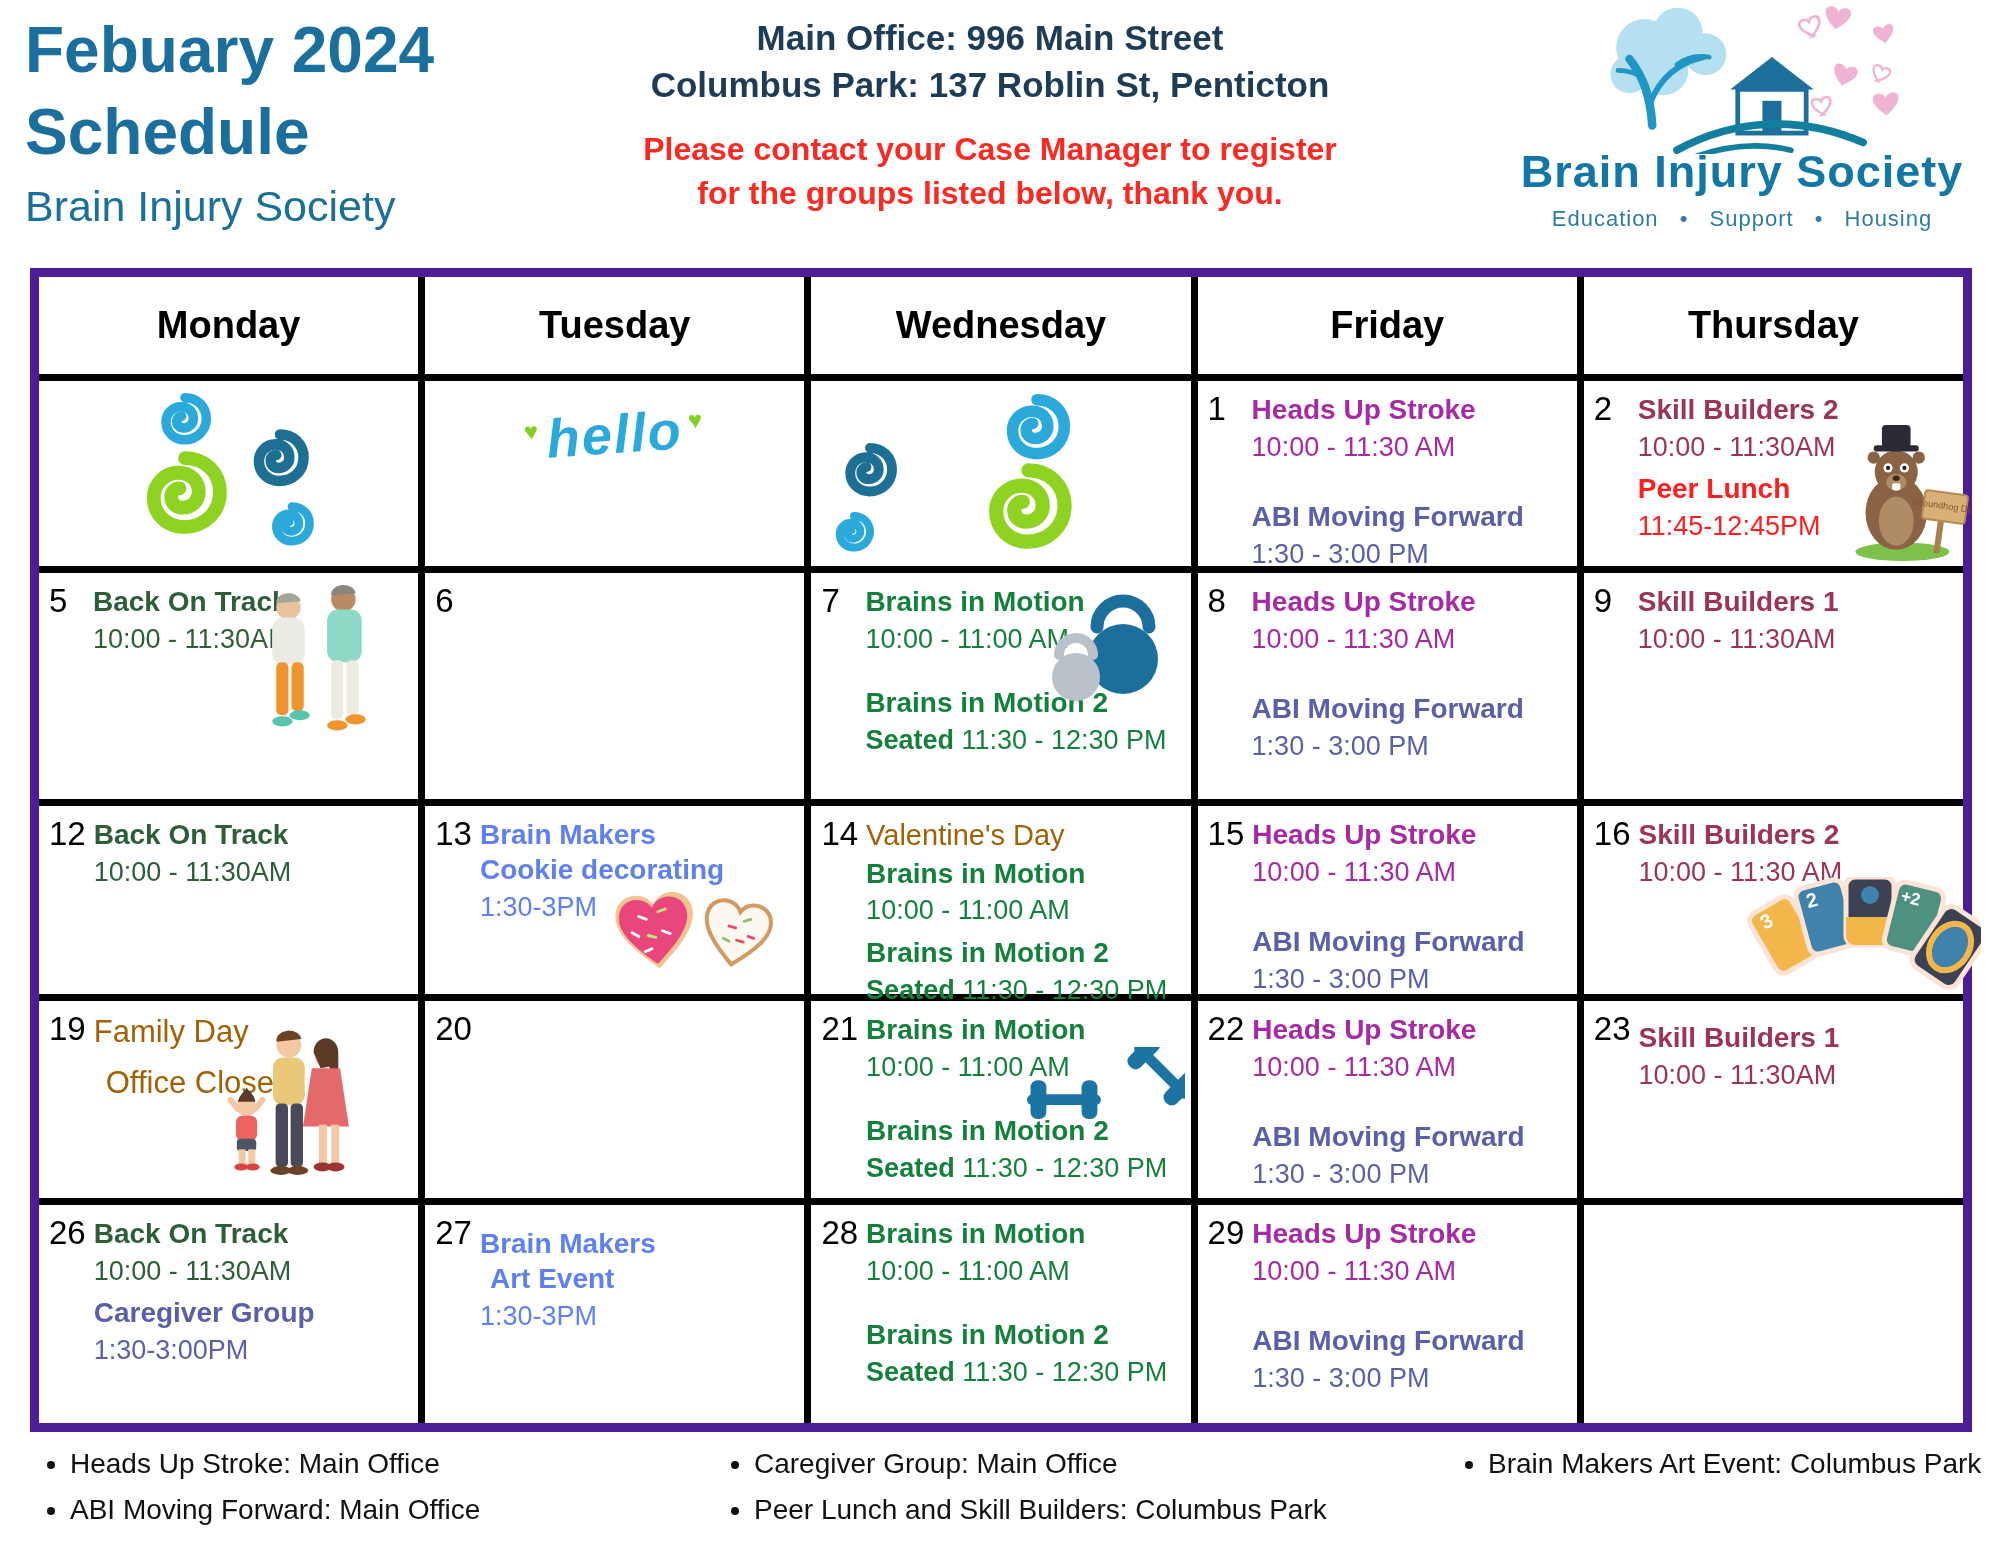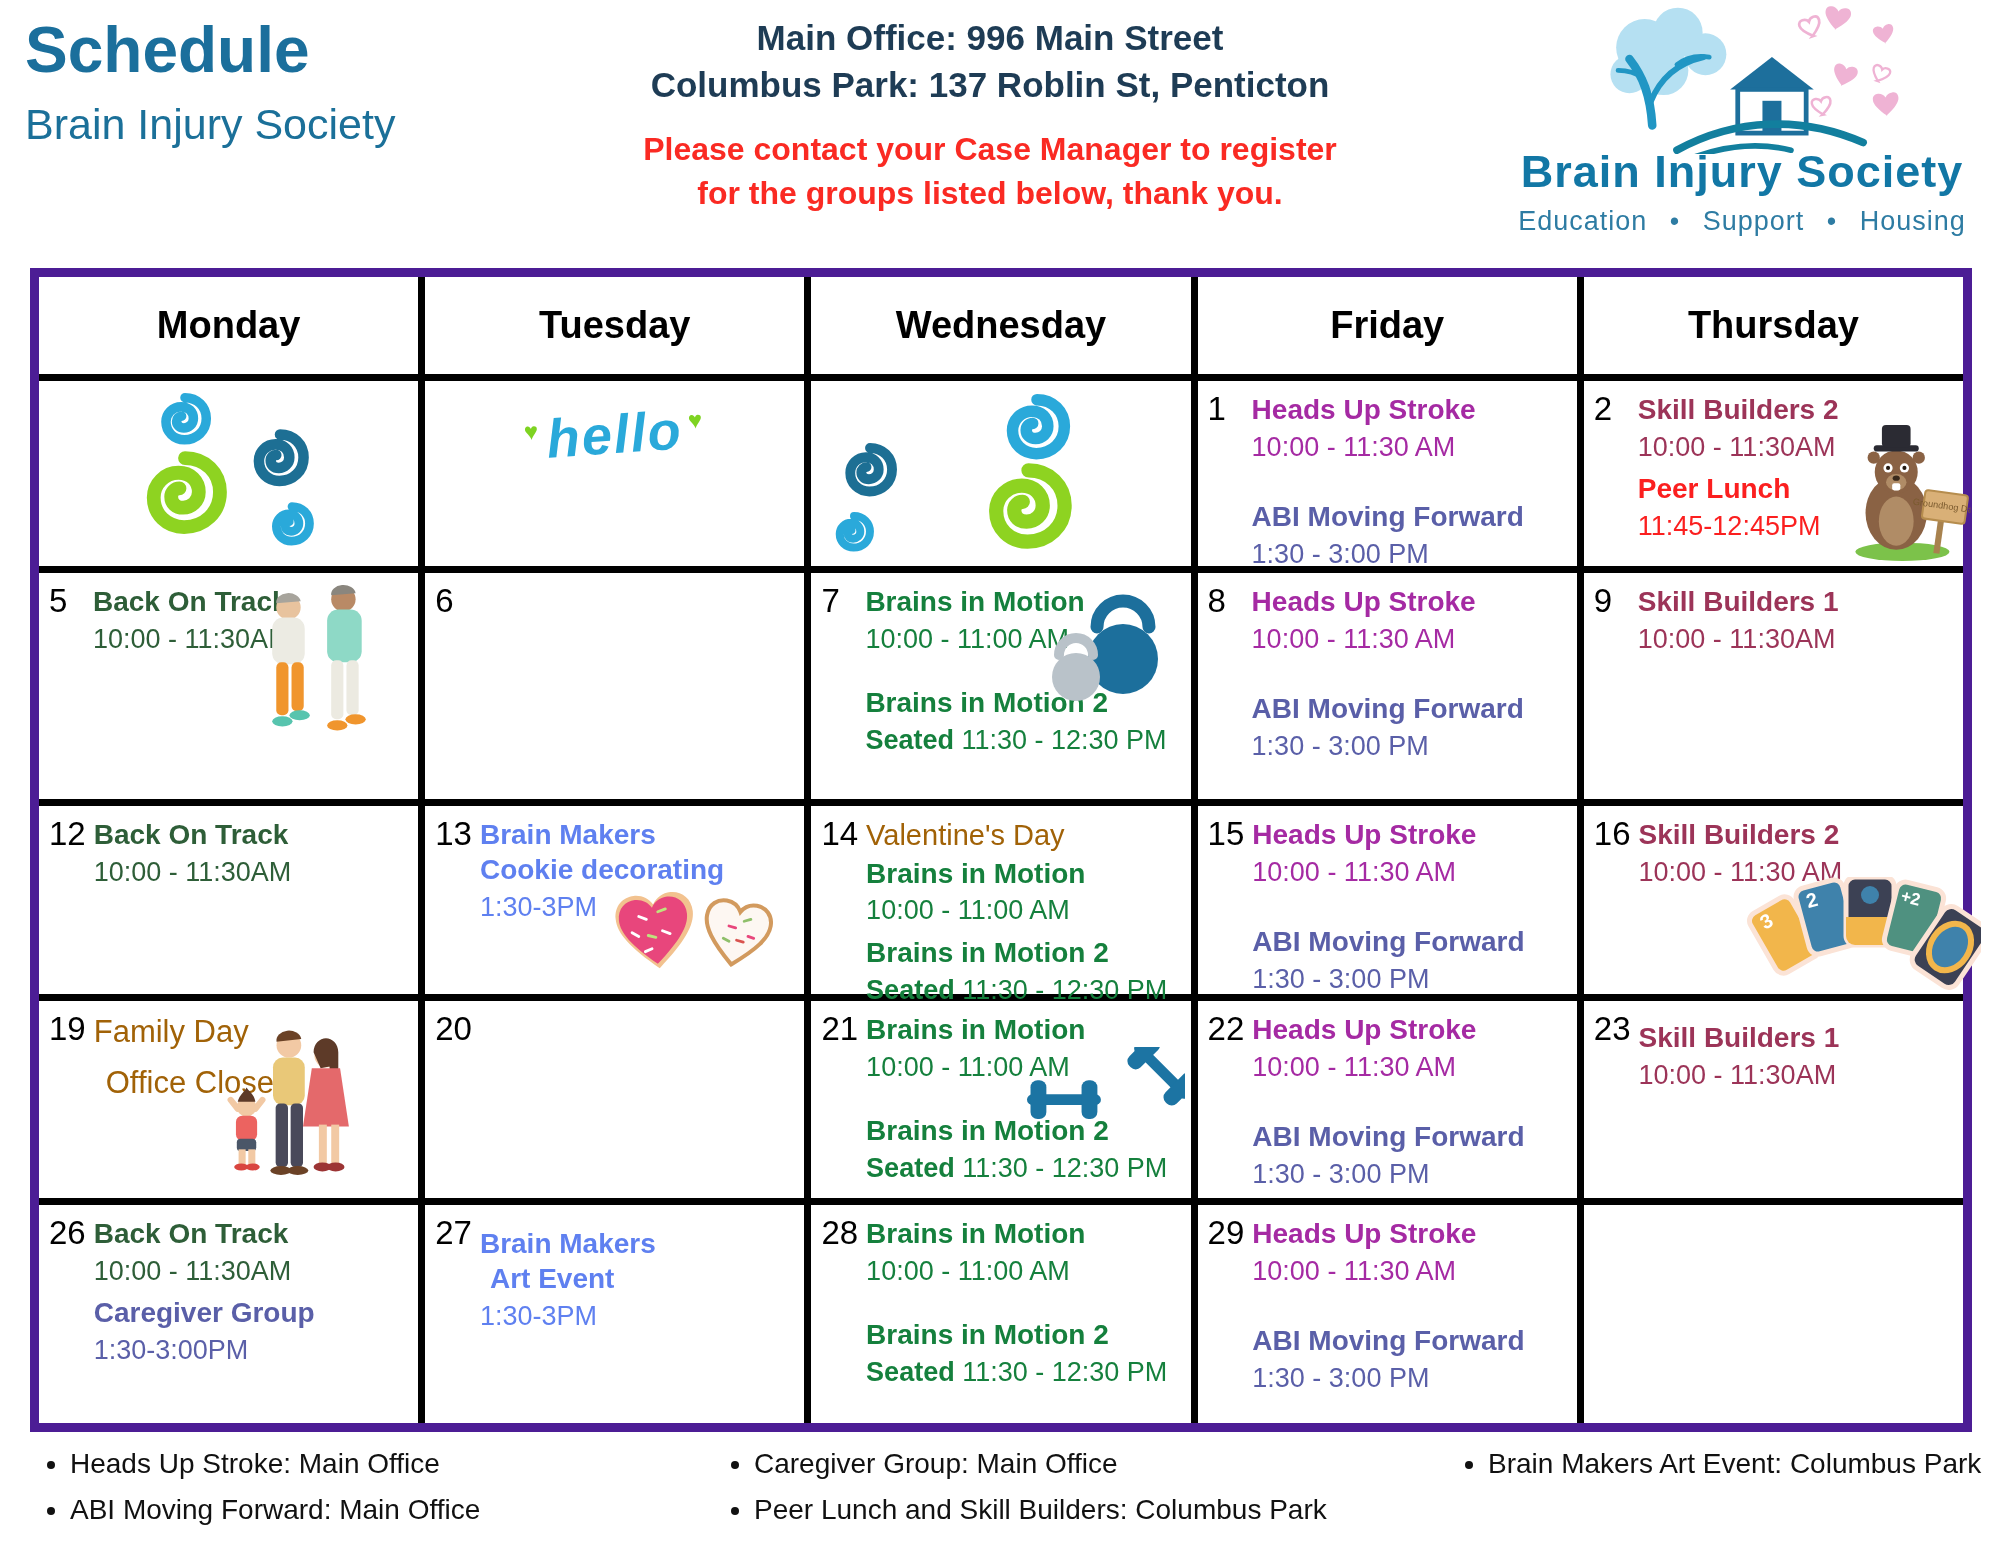--- a/index.html
+++ b/index.html
@@ -9,21 +9,21 @@
   
   .hdr-left{position:absolute;left:25px;top:10px;width:470px;}
   .main-title{font-size:64px;font-weight:700;color:#1b6f9c;line-height:1.28;}
   .subtitle{font-size:43px;font-weight:500;color:#1b7099;margin-top:8px;}
   .hdr-center{position:absolute;left:520px;top:14px;width:940px;text-align:center;}
   .addr{font-size:35px;font-weight:700;color:#1e3c55;line-height:1.35;}
   .notice{font-size:32px;font-weight:700;color:#fa2a23;line-height:1.4;margin-top:18px;}
   .hdr-right{position:absolute;right:18px;top:2px;width:480px;text-align:center;}
   .logo-art{display:block;margin:0 auto;}
   .logo-name{font-size:45px;font-weight:700;color:#1277a5;margin-top:-8px;letter-spacing:1px;}
-  .logo-tagline{font-size:27px;color:#2e7ca3;margin-top:8px;word-spacing:14px;letter-spacing:1px;}
+  .logo-tagline{font-size:22px;color:#2e7ca3;margin-top:8px;word-spacing:14px;letter-spacing:1px;}
 
   
   .calendar{position:absolute;left:30px;top:268px;width:1942px;box-sizing:border-box;
             background:#000;border:9px solid #4c1d95;display:grid;
             grid-template-columns:repeat(5,1fr);
             grid-template-rows:97px 185px 226px 188px 197px 218px;gap:7px;}
   .cal-cell{background:#fff;position:relative;padding:8px 10px;box-sizing:border-box;overflow:visible;}
   .dh{display:flex;align-items:center;justify-content:center;font-weight:700;font-size:38px;}
   .cellflex{display:flex;gap:8px;}
   .dnum{font-size:33px;line-height:1.1;padding-top:2px;min-width:36px;color:#000;}
@@ -83,20 +83,21 @@
       <g id="dumbbell" fill="#1c74a3">
         <rect x="0" y="22" width="84" height="12" rx="6"></rect>
         <rect x="4" y="6" width="18" height="44" rx="8"></rect>
         <rect x="62" y="6" width="18" height="44" rx="8"></rect>
       </g>
     </defs>
   </svg>
 
   <div class="hdr-left">
     <div class="main-title">
+      <div>Febuary 2024</div>
       <div>Schedule</div>
     </div>
     <div class="subtitle">Brain Injury Society</div>
   </div>
 
   <div class="hdr-center">
     <div class="addr">
       <div>Main Office: 996 Main Street</div>
       <div>Columbus Park: 137 Roblin St, Penticton</div>
     </div>

